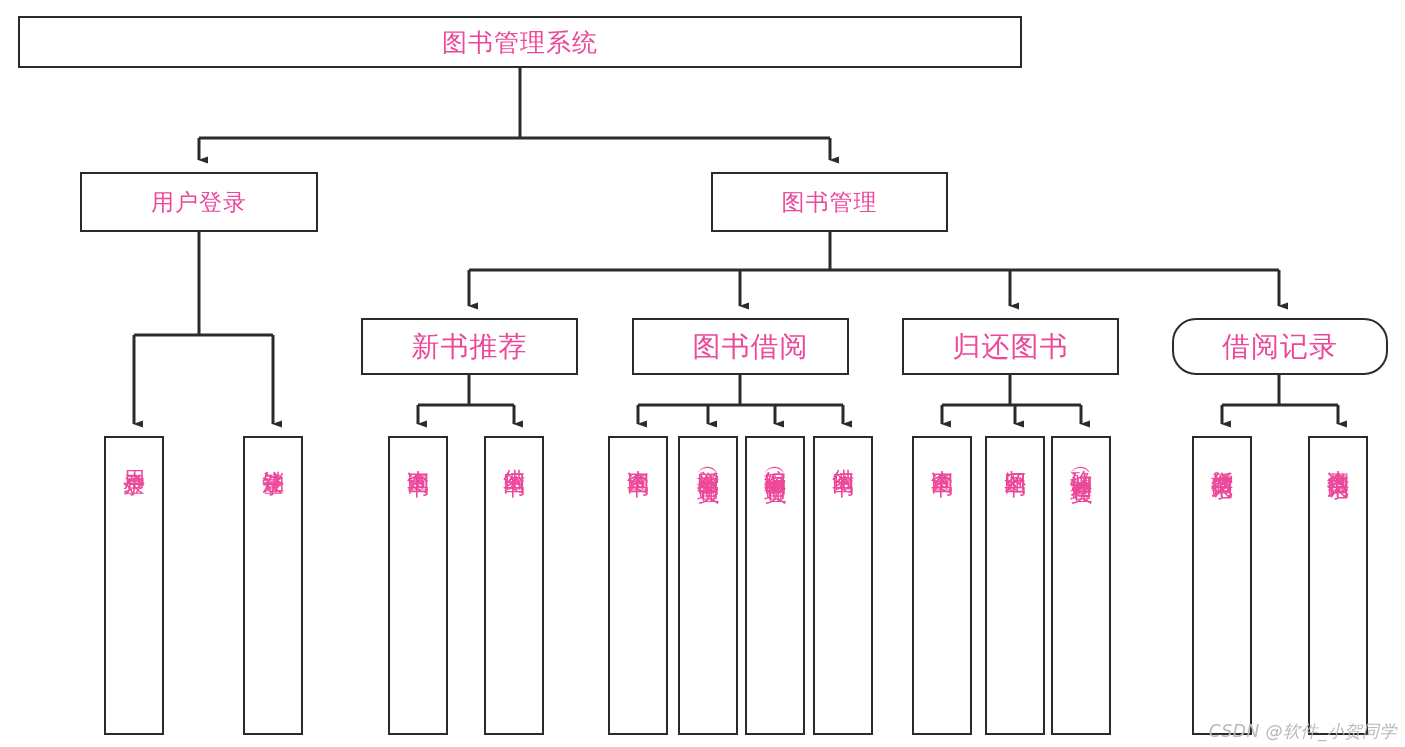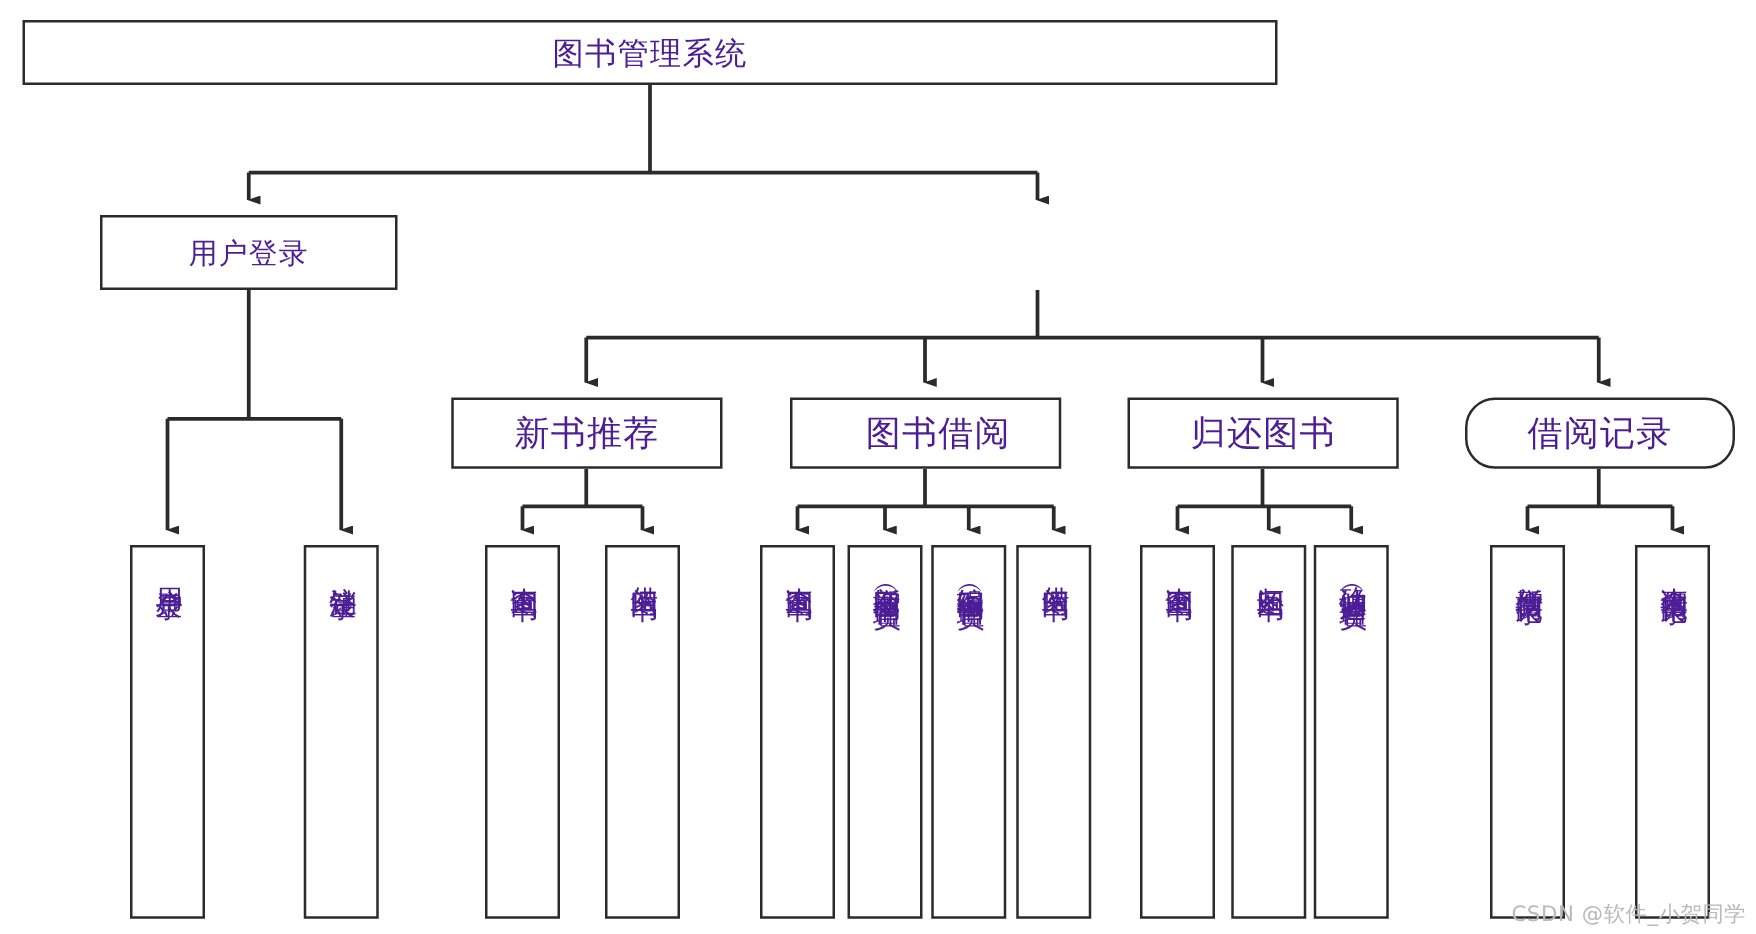--- a/index.html
+++ b/index.html
@@ -29,21 +29,21 @@
   }
   .node {
     position: absolute;
     box-sizing: border-box;
     border: 2.5px solid #2b2b2b;
     background: #ffffff;
     display: flex;
     align-items: center;
     justify-content: center;
     text-align: right;
-    color: #4c1d95;
+    color: #ec4899;
   }
   .node.root {
     font-size: 25px;
     letter-spacing: 1px;
   }
   .node.lvl1 {
     font-size: 23px;
     letter-spacing: 1px;
   }
   .node.lvl2 {
@@ -65,20 +65,21 @@
     display: block;
   }
   .watermark {
     position: absolute;
     right: 8px;
     bottom: 4px;
     font-size: 17px;
     color: #b9b9b9;
     letter-spacing: 0.5px;
     white-space: nowrap;
+    font-style: italic;
   }
 </style>
 </head>
 <body>
 
 <div id="canvas">
 
   <svg id="edges" viewBox="0 0 1405 747">
     <defs>
       <marker id="arrow" markerWidth="10" markerHeight="11" refX="3.6" refY="9.4" orient="auto" markerUnits="userSpaceOnUse">
@@ -130,20 +131,23 @@
   </svg>
 
   <div class="node root" style="left: 18px; top: 16px; width: 1004px; height: 52px;">
     <span>图书管理系统</span>
   </div>
 
   <div class="node lvl1" style="left: 80px; top: 172px; width: 238px; height: 60px;">
     <span>用户登录</span>
   </div>
 
+  <div class="node lvl1" style="left: 711px; top: 172px; width: 237px; height: 60px;">
+    <span>图书管理</span>
+  </div>
 
   <div class="node lvl2" style="left: 361px; top: 318px; width: 217px; height: 57px;">
     <span>新书推荐</span>
   </div>
 
   <div class="node lvl2" style="left: 632px; top: 318px; width: 217px; height: 57px; padding-left: 20px;">
     <span>图书借阅</span>
   </div>
 
   <div class="node lvl2" style="left: 902px; top: 318px; width: 217px; height: 57px;">

